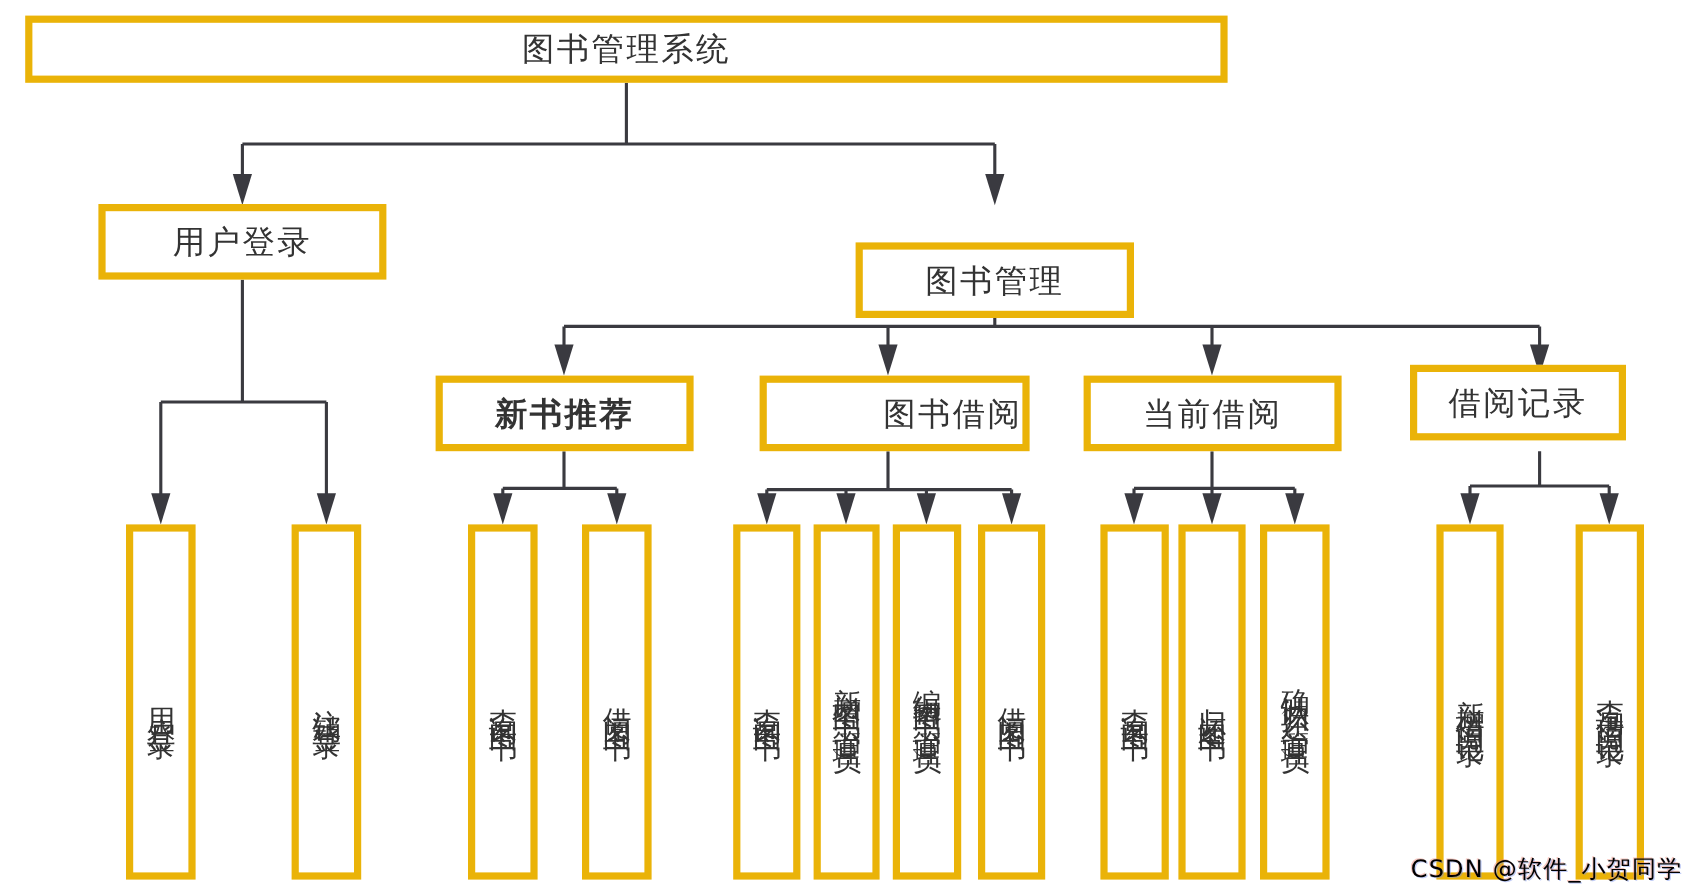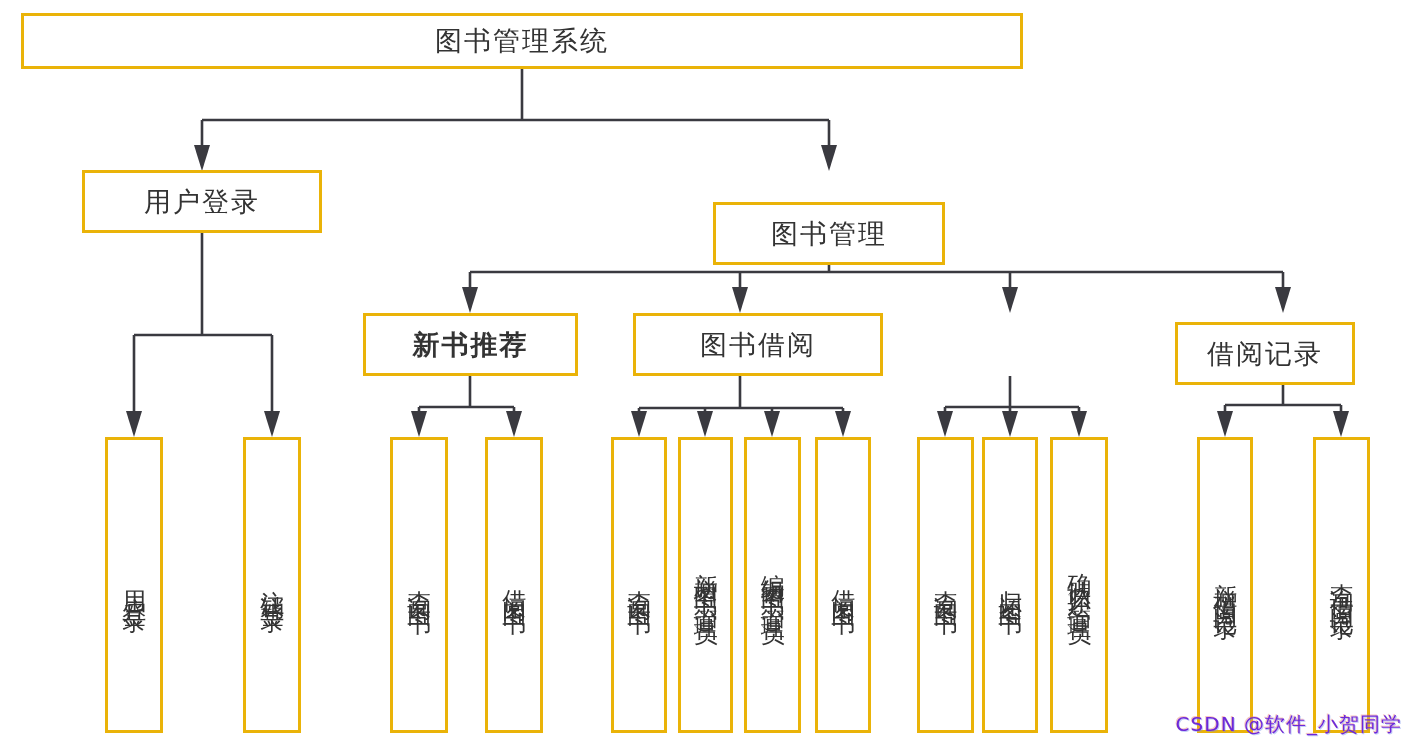--- a/index.html
+++ b/index.html
@@ -28,21 +28,21 @@
     fill: none;
   }
   svg.connectors polygon {
     fill: #3a3a40;
     stroke: none;
   }
   .node {
     position: absolute;
     box-sizing: border-box;
     background: #ffffff;
-    border: 3px solid #eab308;
+    border: 6px solid #eab308;
     color: #333333;
     display: flex;
     align-items: center;
     justify-content: center;
     z-index: 2;
   }
   .node.h {
     height: 63px;
     font-size: 27px;
     letter-spacing: 2px;
@@ -61,21 +61,21 @@
     font-size: 24px;
     letter-spacing: 7px;
     line-height: 1.1;
   }
   .watermark {
     position: absolute;
     right: 3px;
     top: 711px;
     z-index: 3;
     font-size: 20px;
-    color: #6d28d9;
+    color: #000000;
     letter-spacing: 1px;
     white-space: nowrap;
     text-shadow: -1px -1px 0 rgba(235,130,115,0.45), 1px 1px 0 rgba(120,145,235,0.45);
   }
 </style>
 </head>
 <body>
 
 <div class="canvas">
 
@@ -129,24 +129,27 @@
   <div class="node h" style="left:82px; top:170px; width:240px;">
     <span>用户登录</span>
   </div>
   <div class="node h" style="left:713px; top:170px; width:232px;margin-top:32px;">
     <span>图书管理</span>
   </div>
 
   <div class="node h" style="left:363px; top:313px; width:215px;font-weight:bold;">
     <span>新书推荐</span>
   </div>
-  <div class="node h" style="left:633px; top:313px; width:250px;">
+  <div class="node h" style="left:633px; top:313px; width:225px;justify-content:flex-end;">
     <span>图书借阅</span>
   </div>
-  <div class="node h" style="left:1175px; top:322px; width:180px;">
+  <div class="node h" style="left:903px; top:313px; width:215px;">
+    <span>当前借阅</span>
+  </div>
+  <div class="node h" style="left:1175px; top:304px; width:180px;">
     <span>借阅记录</span>
   </div>
 
   <div class="node v" style="left:105px; width:58px;">
     <span>用户登录</span>
   </div>
   <div class="node v" style="left:243px; width:58px;">
     <span>注销登录</span>
   </div>
 

